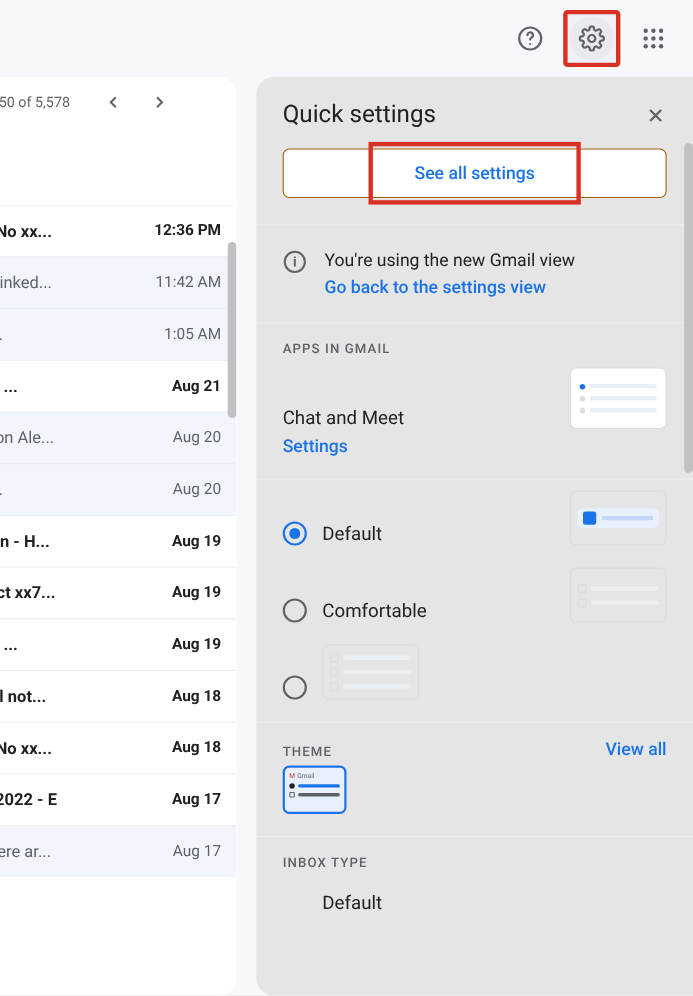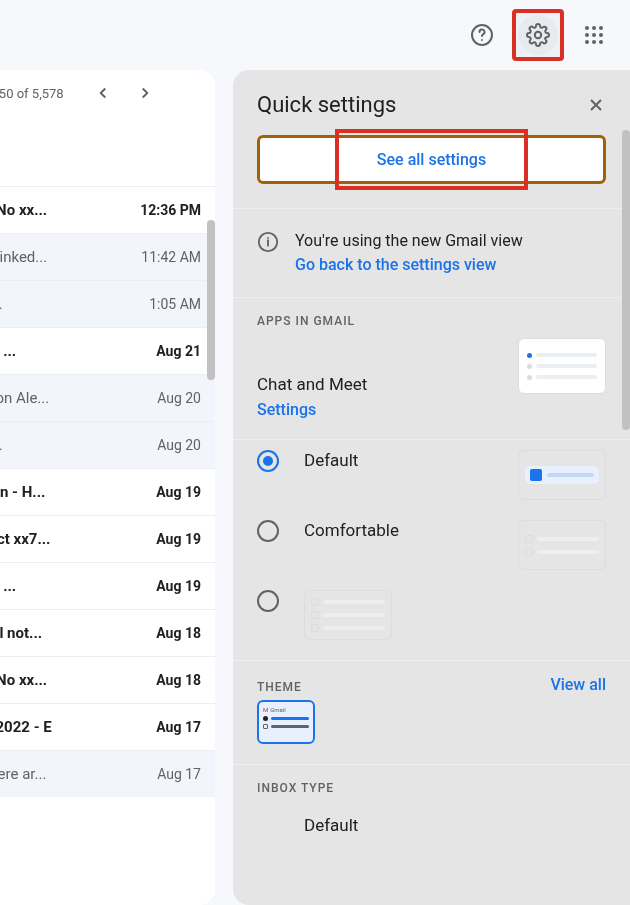--- a/index.html
+++ b/index.html
@@ -134,21 +134,21 @@
     padding: 0 24px 18px 24px;
   }
   .settings-title { font-size: 22px; color: #202124; }
   .close-x { color: #5f6368; cursor: pointer; font-size: 20px; }
   .see-all-wrap {
     margin: 0 24px 24px 24px;
     position: relative;
   }
   .see-all-btn {
     width: 100%;
-    border: 3px solid #a16207;
+    border: 1px solid #a16207;
     border-radius: 6px;
     background: #fff;
     color: #1a73e8;
     font-size: 16px;
     font-weight: 500;
     padding: 12px 0;
     cursor: pointer;
     font-family: inherit;
   }
   .see-all-highlight {
@@ -196,23 +196,23 @@
     justify-content: center;
   }
   .preview-line {
     display: flex; gap: 4px; align-items: center;
   }
   .dot { width: 5px; height: 5px; border-radius: 50%; background: #dadce0; }
   .dot.active { background: #1a73e8; }
   .bar { height: 4px; flex:1; background: #eceff1; border-radius: 2px; }
   .radio-row {
     display: flex;
-    align-items: flex-start;
+    align-items: flex-end;
     padding: 10px 24px;
-    gap: 25px;
+    gap: 14px;
   }
   .radio {
     width: 22px; height: 22px;
     border: 2px solid #5f6368;
     border-radius: 50%;
     display: flex; align-items: center; justify-content: center;
     cursor: pointer;
   }
   .radio.checked { border-color: #1a73e8; }
   .radio.checked::after {

